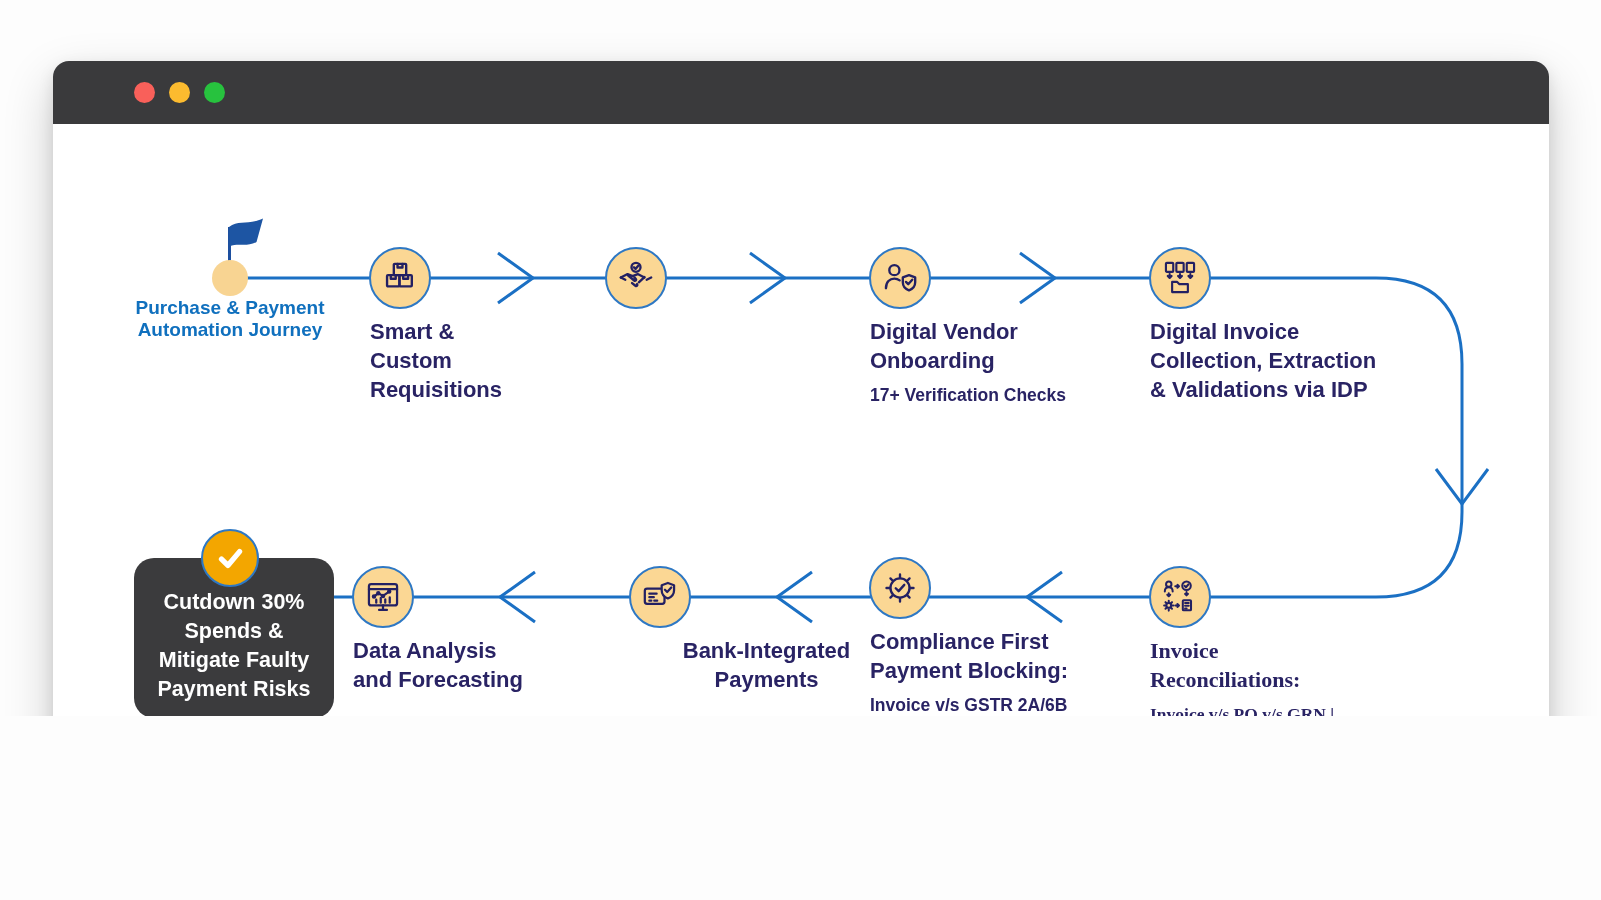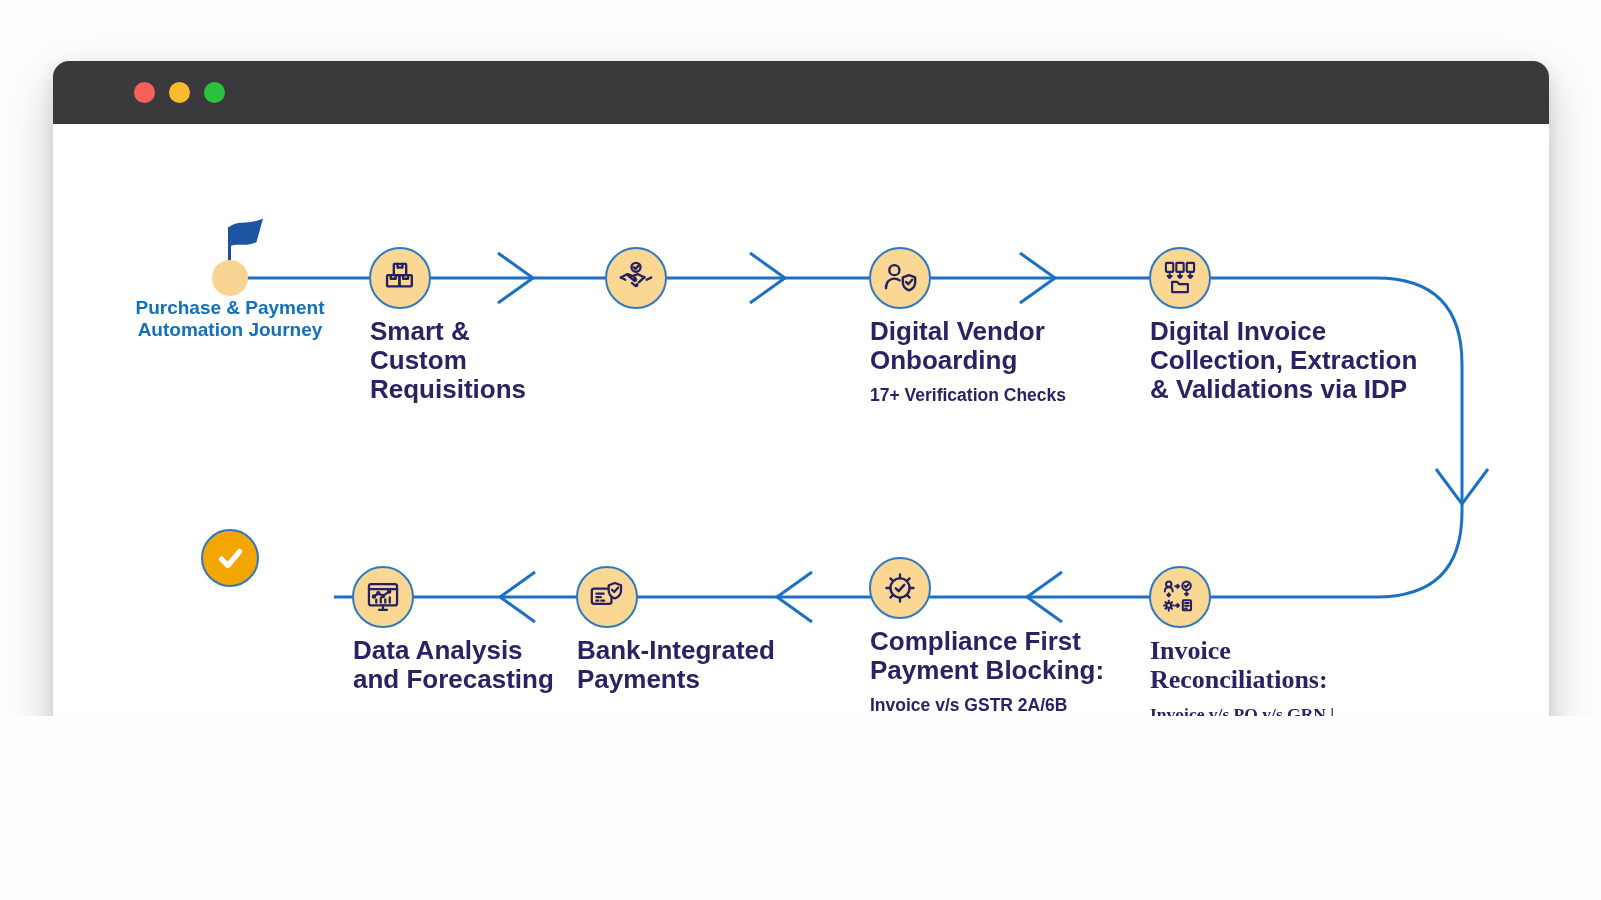--- a/index.html
+++ b/index.html
@@ -26,21 +26,21 @@
 
   
   .node { position:absolute; width:274px; }
   .node-circle {
     width:62px; height:62px; border-radius:50%;
     background:#FBD794; border:2px solid #2E78C4;
     display:flex; align-items:center; justify-content:center;
   }
   .node-label { margin-top:8px; margin-left:1px; }
   .node-title {
-    color:#292364; font-weight:bold; font-size:26px; line-height:29px;
+    color:#292364; font-weight:bold; font-size:22px; line-height:29px;
     white-space:pre-line;
   }
   .node-sub {
     color:#292364; font-weight:bold; font-size:17.5px; line-height:24px;
     margin-top:8px; white-space:pre-line;
   }
 
   
   .start-circle {
     position:absolute; left:212px; top:260px; width:36px; height:36px;
@@ -207,21 +207,21 @@
         <path d="M12.2 16.2 l2.6 2.6 5-5.6"></path>
       </svg>
     </div>
     <div class="node-label">
       <div class="node-title">Compliance First
 Payment Blocking:</div>
       <div class="node-sub">Invoice v/s GSTR 2A/6B</div>
     </div>
   </div>
 
-  <div class="node" style="left:576px; top:566px;">
+  <div class="node" style="left:629px; top:566px;text-align:center;">
     <div class="node-circle">
       <svg class="icon" width="36" height="36" viewBox="0 0 32 32" fill="none" stroke="#232063" stroke-width="2" stroke-linecap="round" stroke-linejoin="round">
         <rect x="2.5" y="8.5" width="17.5" height="13.5" rx="2"></rect>
         <path d="M6.5 13 h6.5 M6.5 16.2 h4 M6.5 19.3 h1.8 m2.6 0 h2.6"></path>
         <path d="M17.5 5.5 l5.5-2 5.5 2 v4.4 c0 3.9-2.4 6.1-5.5 7.4 -3.1-1.3-5.5-3.5-5.5-7.4 z" fill="#FBD794"></path>
         <path d="M20.4 9.6 l2 2 3.6-4"></path>
       </svg>
     </div>
     <div class="node-label">
       <div class="node-title">Bank-Integrated
@@ -244,19 +244,25 @@
         <path d="M16 23.5 v3.5 M12.5 27.5 h7"></path>
       </svg>
     </div>
     <div class="node-label">
       <div class="node-title">Data Analysis
 and Forecasting</div>
       <div class="node-sub"></div>
     </div>
   </div>
 
+  <div class="outcome-box">
+    <div class="outcome-text">Cutdown 30%
+Spends &amp;
+Mitigate Faulty
+Payment Risks</div>
+  </div>
   <div class="outcome-check">
     <svg width="34" height="34" viewBox="0 0 32 32" fill="none" stroke="#ffffff" stroke-width="5" stroke-linecap="round" stroke-linejoin="round">
       <path d="M8 17 l6 6 11-13"></path>
     </svg>
   </div>
 
 </div>
 
 </body></html>

